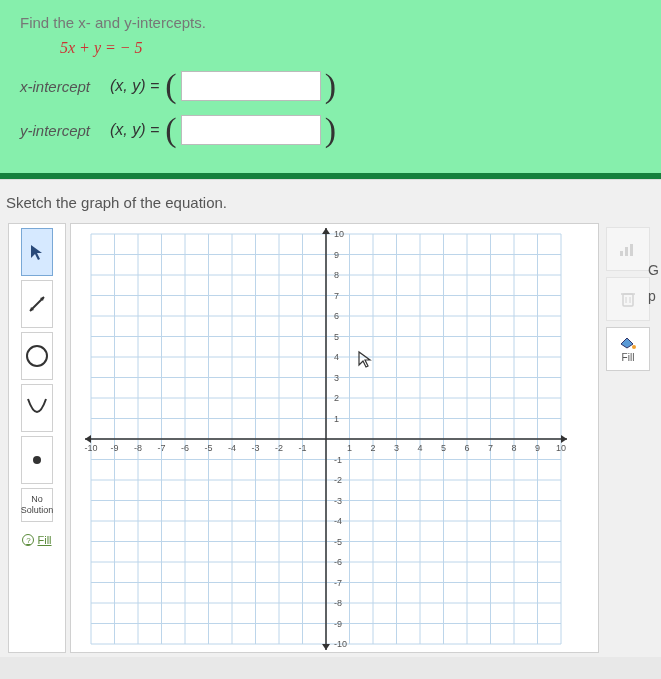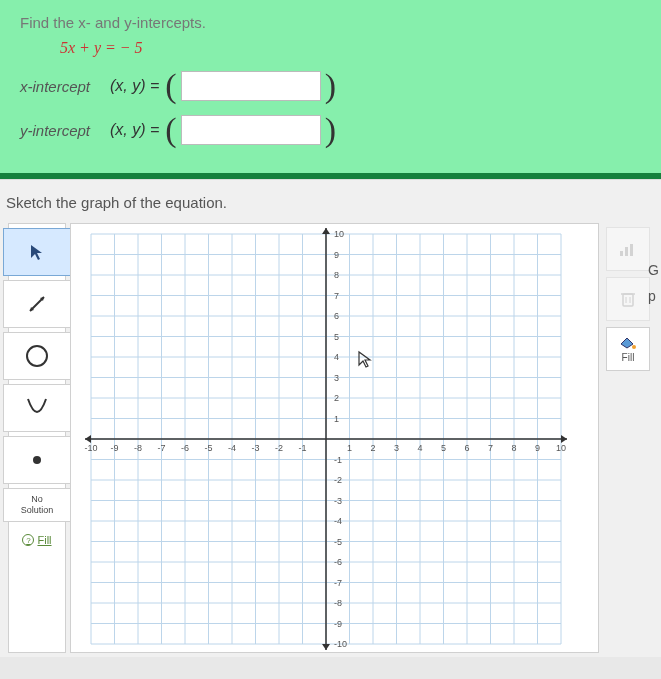--- a/index.html
+++ b/index.html
@@ -8,21 +8,21 @@
   .title { color: #777; font-size: 15px; margin-bottom: 8px; }
   .equation { color: #cc3333; font-size: 16px; margin-left: 40px; margin-bottom: 14px; font-style: italic; font-family: 'Times New Roman', serif; }
   .intercept-row { display: flex; align-items: center; margin: 10px 0 14px 0; }
   .intercept-label { color: #555; font-size: 15px; font-style: italic; width: 90px; font-family: Liberation Sans, sans-serif; }
   .xy { color: #333; font-size: 16px; font-style: italic; font-family: Liberation Sans, sans-serif; margin-right: 6px; }
   .paren { font-size: 34px; color: #333; font-family: 'Times New Roman', serif; line-height: 28px; font-weight: 300; }
   .answer-box { width: 140px; height: 30px; border: 1px solid #bbb; background: #fff; margin: 0 4px; }
   .sub-title { color: #555; font-size: 15px; padding: 14px 20px 8px 6px; background: #f0f0f0; border-top: 1px solid #ddd; }
   .graph-area { display: flex; background: #f0f0f0; padding: 4px 8px; }
   .toolbar { width: 58px; background: #fff; border: 1px solid #d0d0d0; display: flex; flex-direction: column; align-items: center; padding: 4px 0; gap: 4px; }
-  .tool { width: 68px; height: 48px; border: 1px solid #d0d0d0; background: #fff; display: flex; align-items: center; justify-content: center; cursor: pointer; }
+  .tool { width: 32px; height: 48px; border: 1px solid #d0d0d0; background: #fff; display: flex; align-items: center; justify-content: center; cursor: pointer; }
   .tool.selected { background: #d6e9ff; border-color: #79a8d6; }
   .tool.nosol { height: 34px; font-size: 9px; color: #444; text-align: center; line-height: 11px; flex-direction: column; }
   .help { margin-top: 8px; font-size: 11px; color: #5a8a3a; text-decoration: underline; cursor: pointer; display: flex; align-items: center; gap: 3px; }
   .help-icon { width: 12px; height: 12px; border-radius: 50%; border: 1px solid #5a8a3a; display: inline-flex; align-items: center; justify-content: center; font-size: 8px; color: #5a8a3a; }
   .canvas-wrap { flex: 1; background: #fff; border: 1px solid #d0d0d0; margin-left: 4px; position: relative; overflow: hidden; height: 430px; }
   svg.grid { display: block; }
   .right-tools { width: 50px; margin-left: 4px; display: flex; flex-direction: column; gap: 6px; align-items: center; padding-top: 4px; }
   .rt { width: 44px; height: 44px; border: 1px solid #d0d0d0; background: #fff; display: flex; flex-direction: column; align-items: center; justify-content: center; font-size: 10px; color: #555; cursor: pointer; gap: 2px; }
   .rt.dim { opacity: 0.4; }
   .side-letters { position: absolute; right: 2px; top: 262px; font-size: 14px; color: #555; display: flex; flex-direction: column; gap: 10px; }

